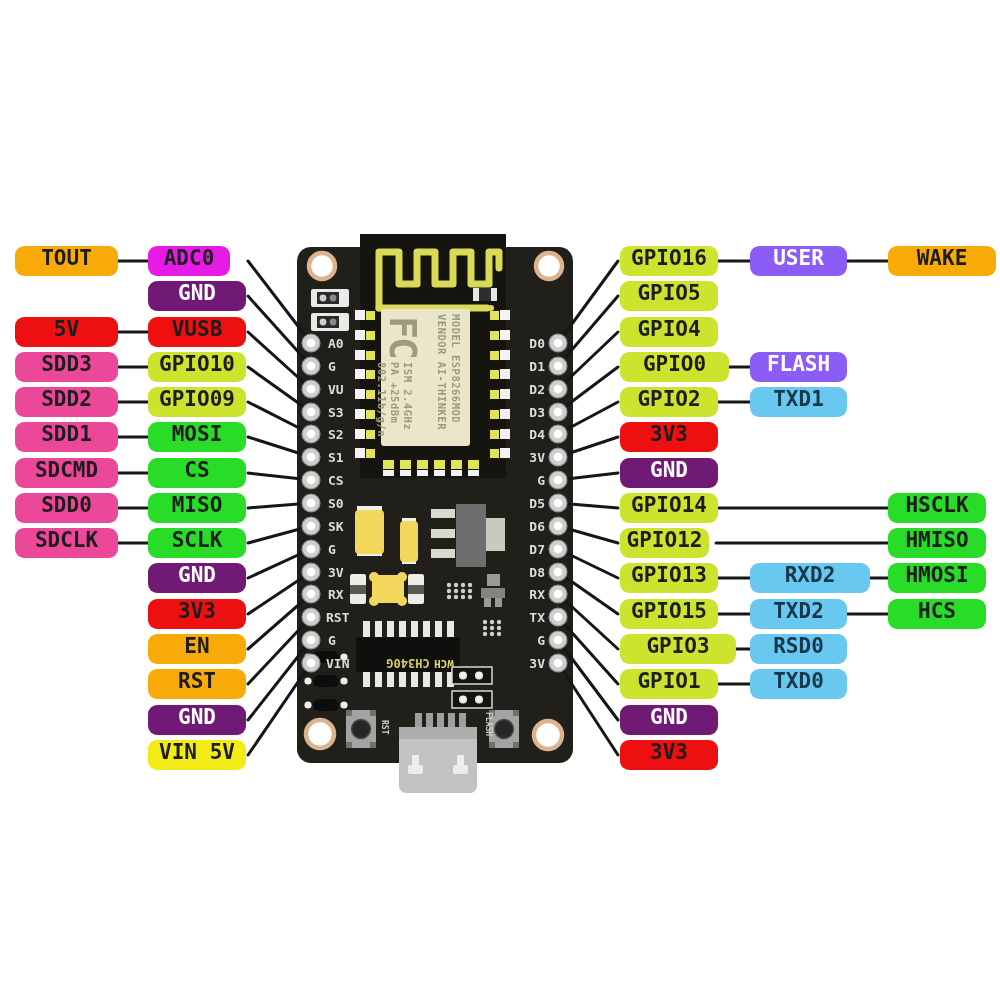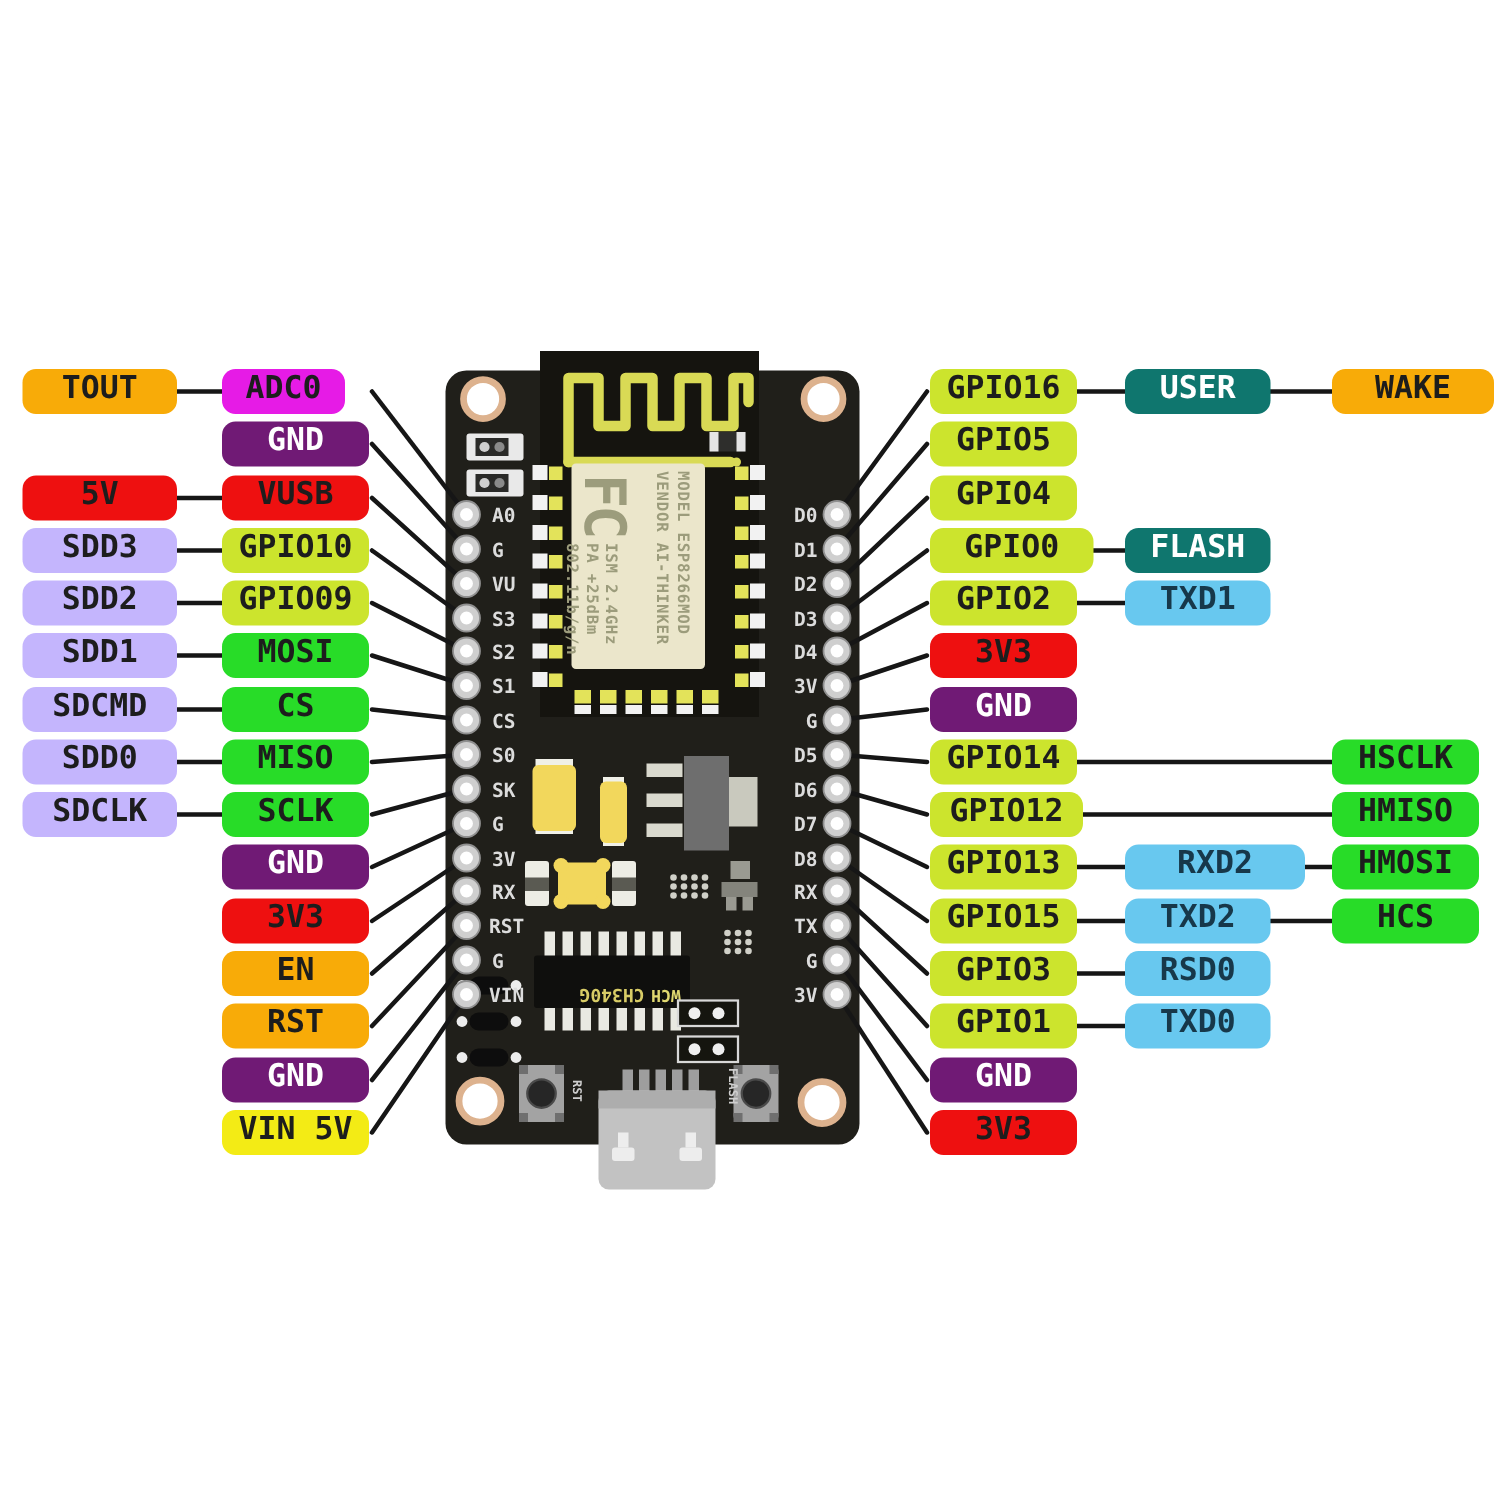--- a/index.html
+++ b/index.html
@@ -4,24 +4,24 @@
 <style>
   html,body{margin:0;padding:0;background:#fff;}
   #canvas{position:relative;width:1000px;height:1000px;background:#fff;overflow:hidden;
           font-family:"DejaVu Sans Mono",monospace;}
   #board-layer{position:absolute;left:0;top:0;z-index:1;}
   .lbl{position:absolute;height:30px;line-height:31px;text-align:center;border-radius:9px;
        font:700 21px "DejaVu Sans Mono",monospace;color:#1d1d1d;z-index:2;}
   .c-amber{background:#F8AB08}
   .c-magenta{background:#E61BE6}
   .c-red{background:#EE1010}
-  .c-salmon{background:#c4b5fd}
+  .c-salmon{background:#ec4899}
   .c-chart{background:#CCE42D}
   .c-green{background:#28DC28}
-  .c-dgreen{background:#0f766e;color:#fff}
+  .c-dgreen{background:#8b5cf6;color:#fff}
   .c-blue{background:#68C8EF;color:#17384A}
   .c-yellow{background:#F3EB15}
   .c-black{background:#701a75;color:#fff}
   svg text{white-space:pre;}
   .silk{font:700 13px "DejaVu Sans Mono",monospace;fill:#DCDCDC;}
   .modtxt{font:700 10.5px "DejaVu Sans Mono",monospace;fill:#9C9C7C;letter-spacing:.5px;}
   .btnsilk{font:700 8px "DejaVu Sans Mono",monospace;fill:#CFCFCF;}
 </style>
 </head>
 <body>
@@ -420,24 +420,24 @@
 <div class="lbl c-yellow" style="left:148px;top:740px;width:98px">VIN 5V</div>
 
 <div class="lbl c-chart" style="left:620px;top:246px;width:98px">GPIO16</div>
 <div class="lbl c-chart" style="left:620px;top:281px;width:98px">GPIO5</div>
 <div class="lbl c-chart" style="left:620px;top:317px;width:98px">GPIO4</div>
 <div class="lbl c-chart" style="left:620px;top:352px;width:109px">GPIO0</div>
 <div class="lbl c-chart" style="left:620px;top:387px;width:98px">GPIO2</div>
 <div class="lbl c-red" style="left:620px;top:422px;width:98px">3V3</div>
 <div class="lbl c-black" style="left:620px;top:458px;width:98px">GND</div>
 <div class="lbl c-chart" style="left:620px;top:493px;width:98px">GPIO14</div>
-<div class="lbl c-chart" style="left:620px;top:528px;width:102px">GPIO12</div>
+<div class="lbl c-chart" style="left:620px;top:528px;width:89px">GPIO12</div>
 <div class="lbl c-chart" style="left:620px;top:563px;width:98px">GPIO13</div>
 <div class="lbl c-chart" style="left:620px;top:599px;width:98px">GPIO15</div>
-<div class="lbl c-chart" style="left:620px;top:634px;width:98px">GPIO3</div>
+<div class="lbl c-chart" style="left:620px;top:634px;width:116px">GPIO3</div>
 <div class="lbl c-chart" style="left:620px;top:669px;width:98px">GPIO1</div>
 <div class="lbl c-black" style="left:620px;top:705px;width:98px">GND</div>
 <div class="lbl c-red" style="left:620px;top:740px;width:98px">3V3</div>
 
 <div class="lbl c-dgreen" style="left:750px;top:246px;width:97px">USER</div>
 <div class="lbl c-dgreen" style="left:750px;top:352px;width:97px">FLASH</div>
 <div class="lbl c-blue" style="left:750px;top:387px;width:97px">TXD1</div>
 <div class="lbl c-blue" style="left:750px;top:563px;width:120px">RXD2</div>
 <div class="lbl c-blue" style="left:750px;top:599px;width:97px">TXD2</div>
 <div class="lbl c-blue" style="left:750px;top:634px;width:97px">RSD0</div>

